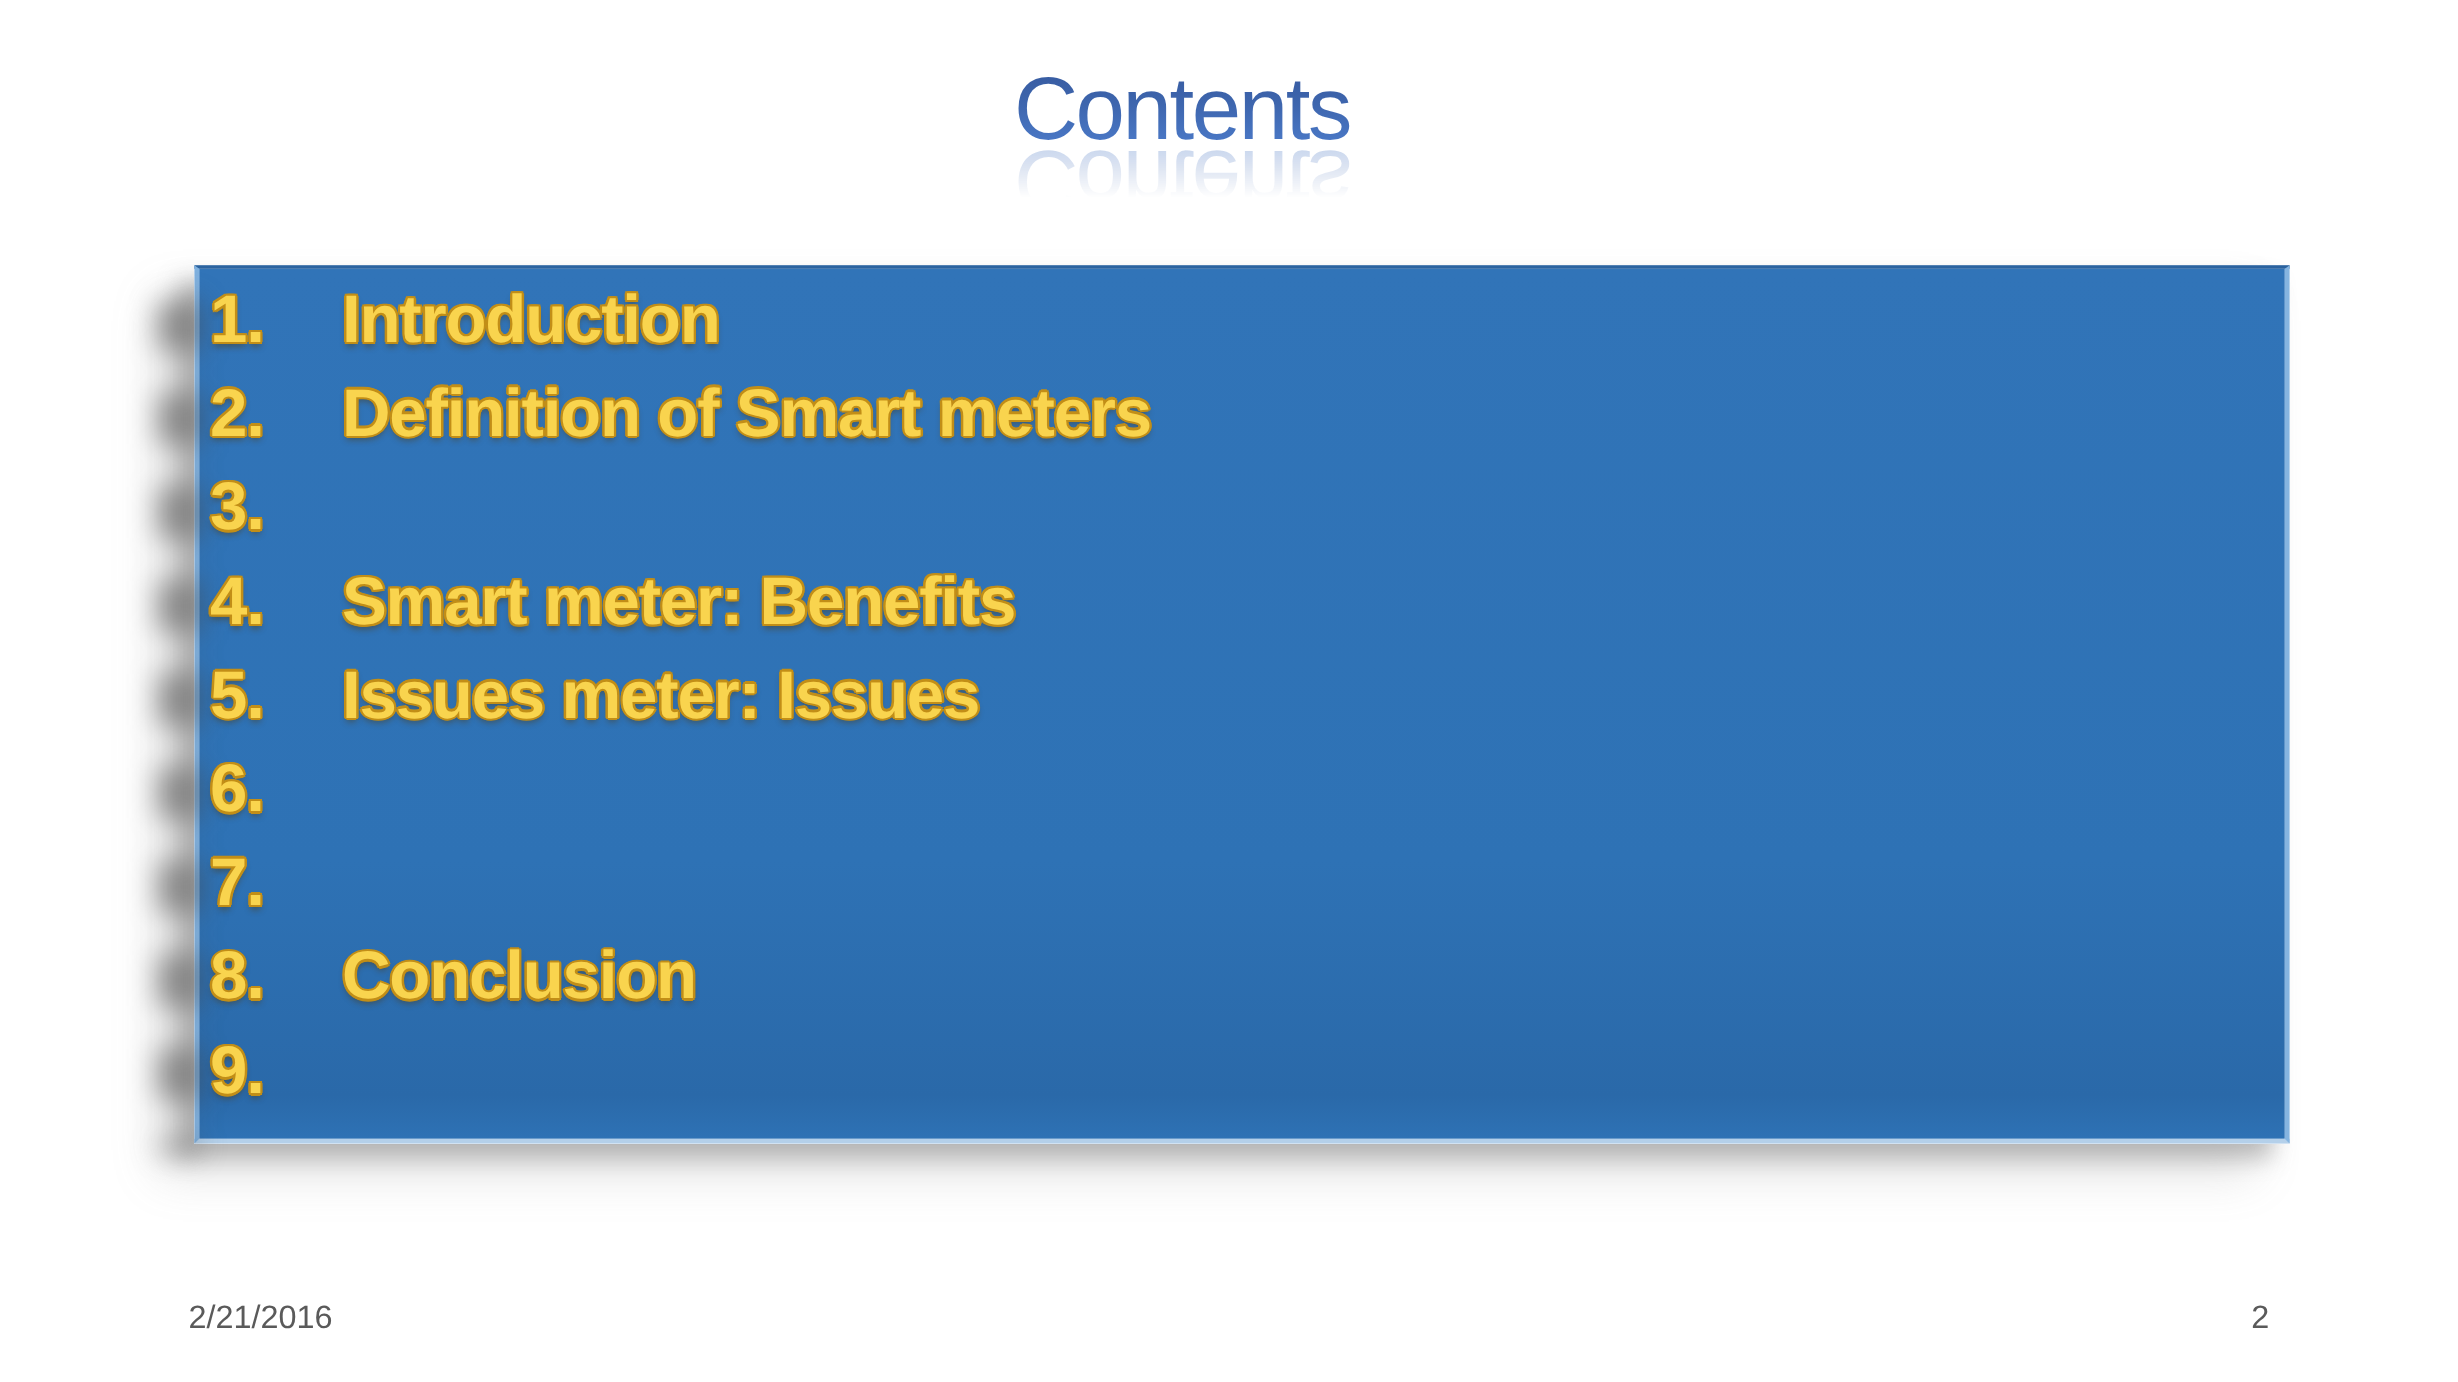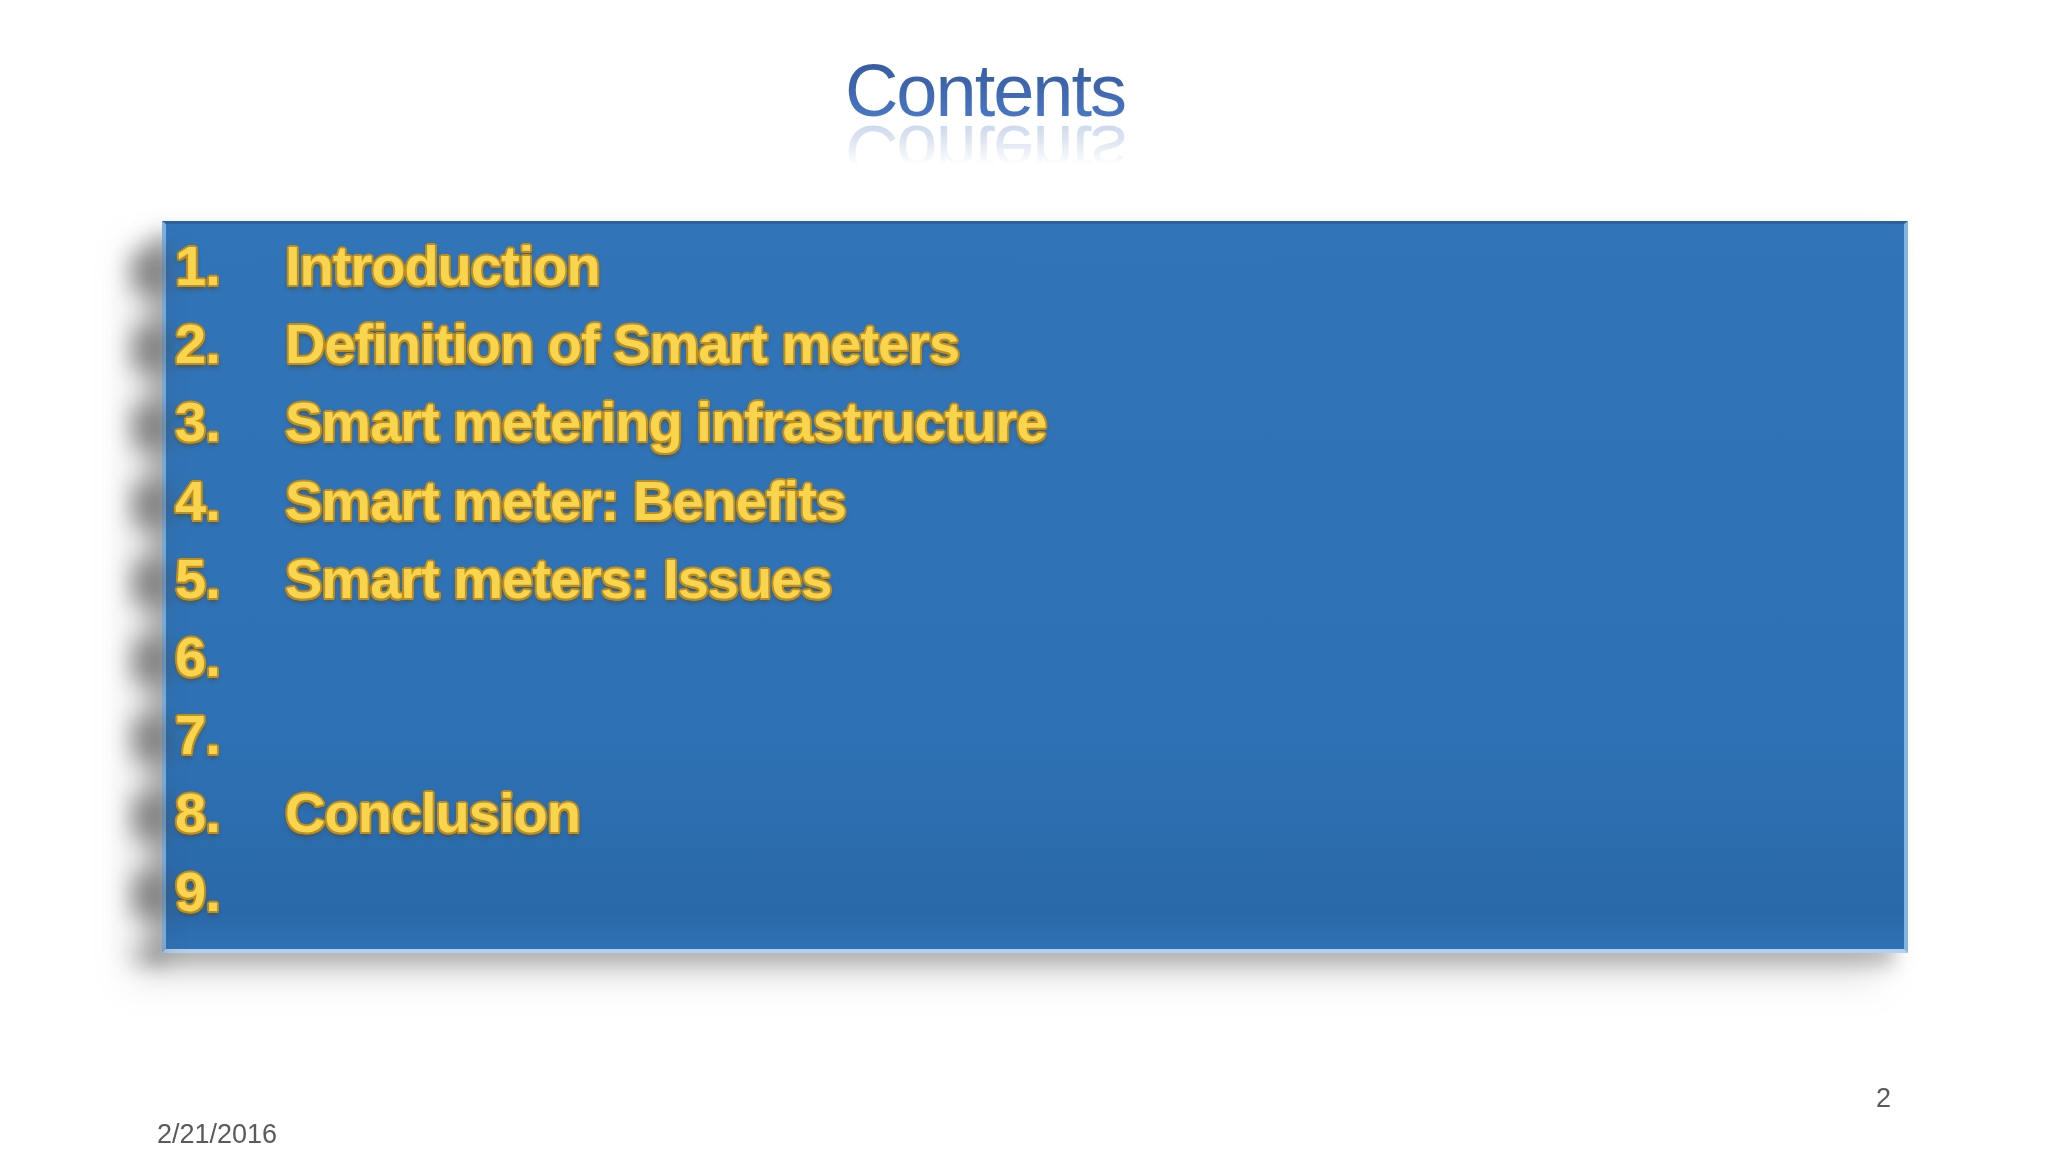--- a/index.html
+++ b/index.html
@@ -44,21 +44,21 @@
        font:700 56px/1 "Liberation Sans",sans-serif;letter-spacing:-1px;
        color:#f9d44e;white-space:nowrap;
        text-shadow:
          2px 0 0 #c28e17,-2px 0 0 #c28e17,0 2px 0 #c28e17,0 -2px 0 #c28e17,
          1.5px 1.5px 0 #c28e17,-1.5px 1.5px 0 #c28e17,
          1.5px -1.5px 0 #c28e17,-1.5px -1.5px 0 #c28e17,
          0 4px 5px rgba(80,50,0,.45);}
   .item-number{flex:0 0 110px;width:110px;}
 
   
-  .footer-date{position:absolute;left:157px;top:1120px;
+  .footer-date{position:absolute;left:157px;top:1084px;
        font:400 27px/1.1 "Liberation Sans",sans-serif;color:#5a5a5a;}
   .slide-number{position:absolute;left:1876px;top:1084px;
        font:400 27px/1.1 "Liberation Sans",sans-serif;color:#5a5a5a;}
 </style>
 </head>
 <body>
 
 <div class="slide">
 
   <div class="title-wrap">
@@ -74,31 +74,30 @@
     <span class="item-label">Introduction</span>
   </li>
 
   <li>
     <span class="item-number">2.</span>
     <span class="item-label">Definition of Smart meters</span>
   </li>
 
   <li>
     <span class="item-number">3.</span>
-    <span class="item-label">Smart metering infrastructure</span>
   </li>
 
   <li>
     <span class="item-number">4.</span>
     <span class="item-label">Smart meter: Benefits</span>
   </li>
 
   <li>
     <span class="item-number">5.</span>
-    <span class="item-label">Smart meters: Issues</span>
+    <span class="item-label">Issues meter: Issues</span>
   </li>
 
   <li>
     <span class="item-number">6.</span>
   </li>
 
   <li>
     <span class="item-number">7.</span>
   </li>
 

